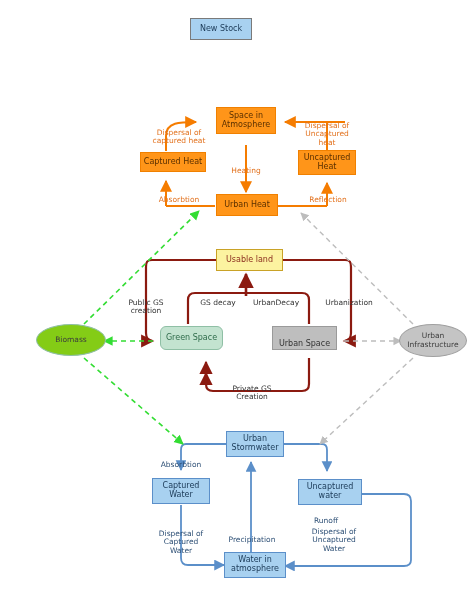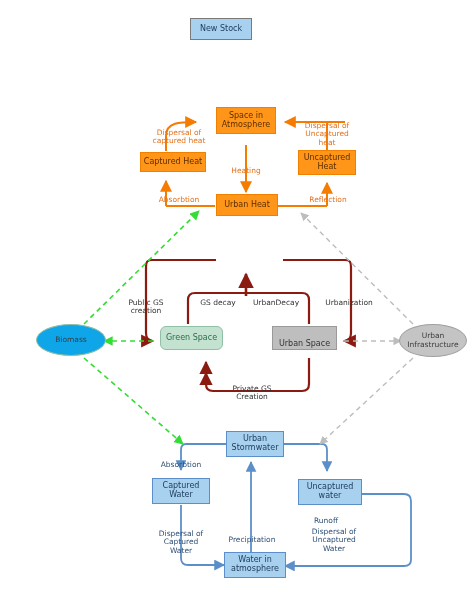--- a/index.html
+++ b/index.html
@@ -22,21 +22,21 @@
   .n-blue-top{background:#A8D1F0;border-color:#7a7a7a;color:#1b3a57;font-size:8px;}
   .n-orange{background:#FF9519;border-color:#F08000;color:#5a3000;font-size:8px;}
   .n-yellow{background:#FCF3A0;border-color:#C9A227;color:#8B2E1F;font-size:8px;}
   .n-green{background:#C3E3D0;border-color:#8FBFA5;color:#2e6b4a;font-size:8px;border-radius:6px;}
   .n-gray{background:#BEBEBE;border-color:#9a9a9a;color:#333;font-size:8px;align-items:flex-end;}
 
   .ellipse{
     border-radius:50%;border:1px solid;
     font-size:7.5px;
   }
-  .e-green{background:#0ea5e9;border-color:#8FBFA5;color:#3d3d3d;}
+  .e-green{background:#84cc16;border-color:#8FBFA5;color:#3d3d3d;}
   .e-gray{background:#C4C4C4;border-color:#a0a0a0;color:#3d3d3d;}
 
   .lbl{
     position:absolute;text-align:center;line-height:1.15;z-index:6;
     font-size:7.5px;white-space:pre-line;
   }
   .lbl-orange{color:#E2711D;}
   .lbl-dark{color:#333333;}
   .lbl-blue{color:#2d4f75;}
 </style>
@@ -183,20 +183,23 @@
   </div>
 
   <div class="lbl lbl-orange" style="left:148px;top:187px;width:62px;">
     <span>Absorbtion</span>
   </div>
 
   <div class="lbl lbl-orange" style="left:299px;top:187px;width:58px;">
     <span>Reflection</span>
   </div>
 
+  <div class="node box n-yellow" style="left:216px;top:249px;width:67px;height:22px;">
+    <span>Usable land</span>
+  </div>
 
   <div class="node box n-green" style="left:160px;top:326px;width:63px;height:24px;">
     <span>Green Space</span>
   </div>
 
   <div class="node box n-gray" style="left:272px;top:326px;width:65px;height:24px;">
     <span>Urban Space</span>
   </div>
 
   <div class="node ellipse e-green" style="left:36px;top:324px;width:70px;height:32px;">

